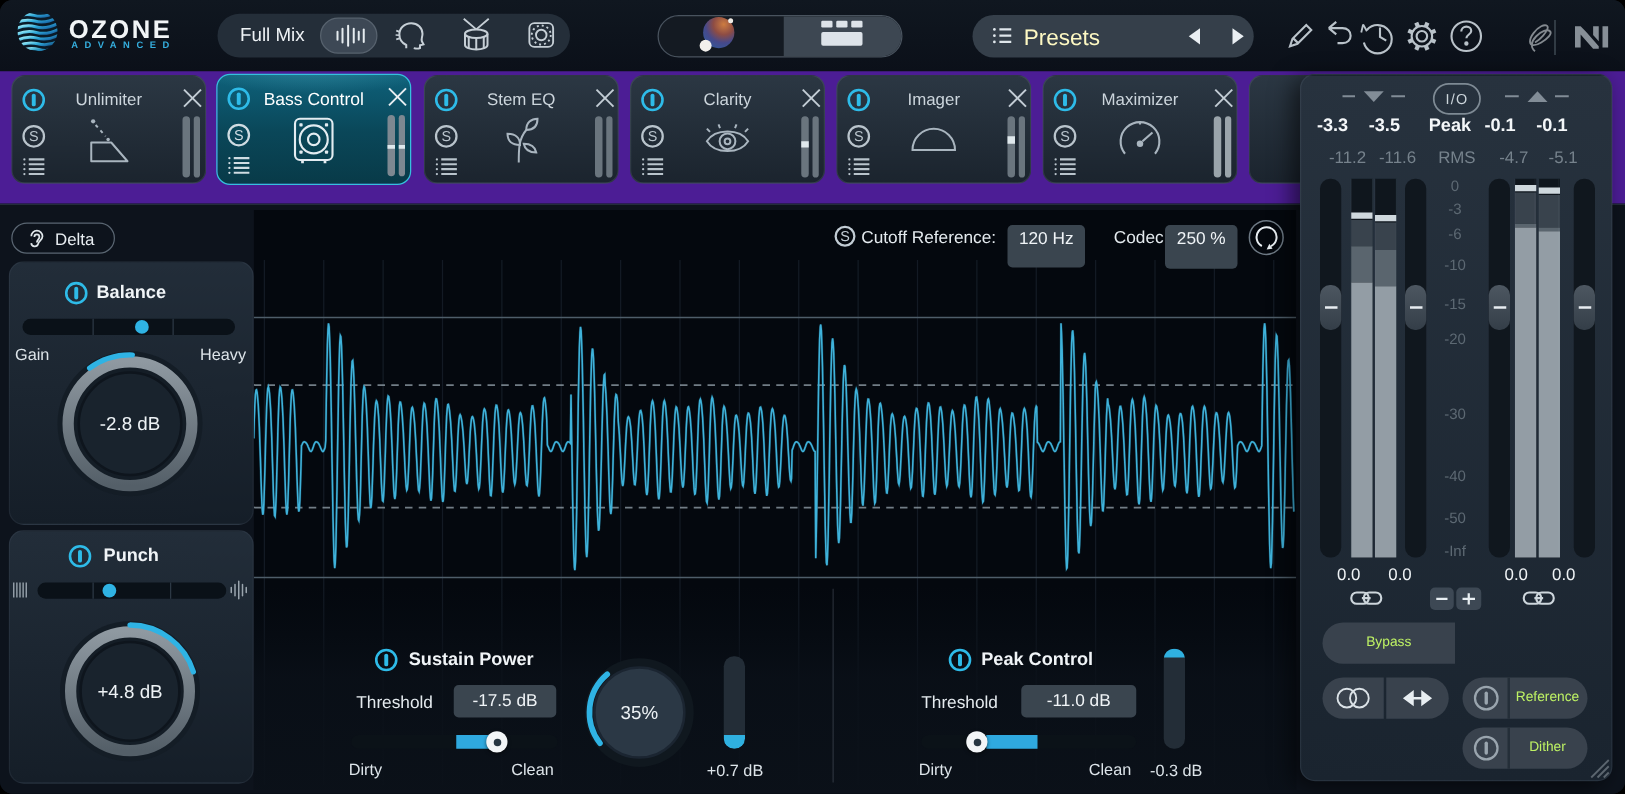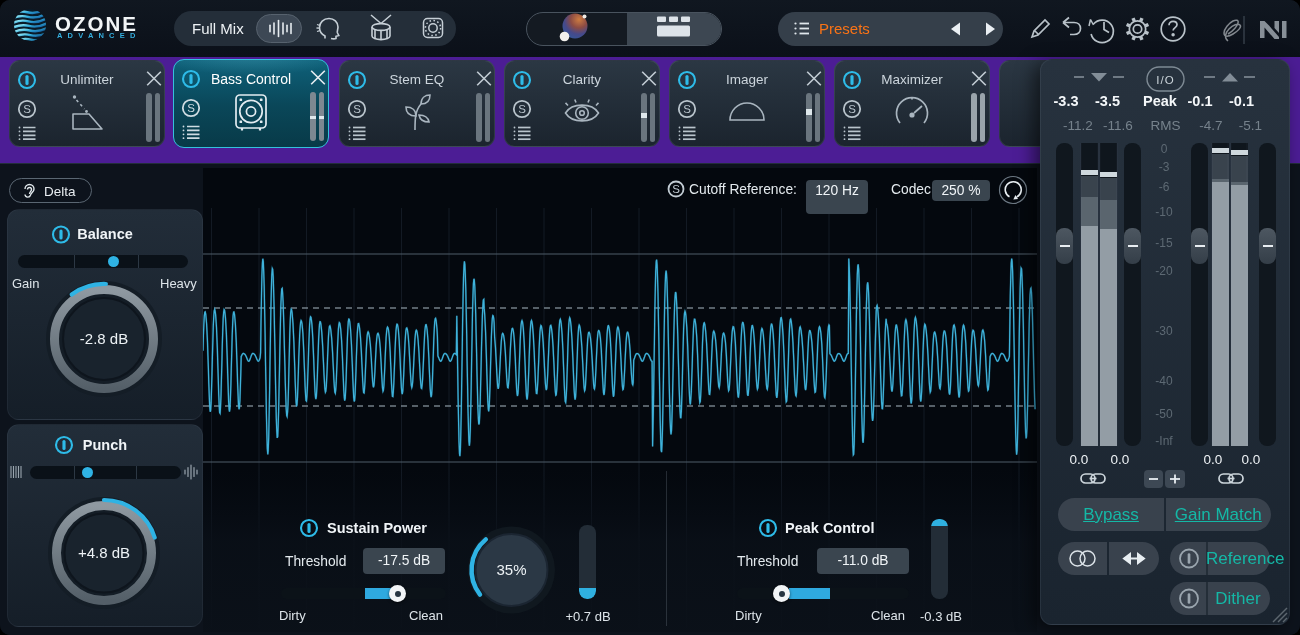--- a/index.html
+++ b/index.html
@@ -9,21 +9,21 @@
 #ozlogo{position:absolute;left:13px;top:7px;}
 #ozname{position:absolute;left:55px;top:14px;color:#f2f5f7;font-size:20.5px;font-weight:bold;letter-spacing:2px;line-height:1;}
 #ozadv{position:absolute;left:57px;top:31.5px;color:#35aede;font-size:7.5px;font-weight:bold;letter-spacing:5.2px;line-height:1;}
 #fmpill{position:absolute;left:174px;top:11px;width:282px;height:35px;background:#242e39;border-radius:18px;}
 #fmtext{position:absolute;left:18px;top:9px;color:#eef2f5;font-size:15px;font-weight:500;}
 #fmsel{position:absolute;left:82px;top:3px;width:46px;height:29px;background:#3d4855;border:1px solid #57626e;border-radius:15px;}
 .tgl{position:absolute;top:12px;height:34px;}
 #toggle{left:526px;width:196px;background:#141a22;border:1.5px solid #49535e;border-radius:18px;overflow:hidden;}
 #togright{position:absolute;left:100px;top:0;width:96px;height:34px;background:#3d4752;}
 #presets{left:778px;width:225px;background:#353f4a;border-radius:18px;}
-#presets .txt{position:absolute;left:41px;top:8px;color:#f97316;font-size:15px;}
+#presets .txt{position:absolute;left:41px;top:8px;color:#fef9c3;font-size:18px;}
 #topicons{position:absolute;left:1020px;top:5px;}
 
 #tabstrip{position:absolute;left:0;top:57px;width:1300px;height:106px;background:#4c1d95;}
 .tab{position:absolute;top:3px;width:156px;height:87px;border-radius:11px;background:linear-gradient(#2b3743,#1b242e);border:1px solid rgba(160,180,200,0.14);}
 .tab.sel{top:2px;height:89px;background:radial-gradient(160px 42px at 50% -15%,rgba(120,215,235,0.33),rgba(30,138,162,0) 68%),linear-gradient(#0e617a,#0a4759 52%,#083a48);border:1.5px solid #35c0dd;}
 .tab .title{position:absolute;top:11px;left:30px;right:30px;text-align:center;font-size:13.5px;color:#ccd5dc;font-weight:500;}
 .tab.sel .title{color:#fff;font-weight:500;font-size:14px;}
 .tbars{position:absolute;right:4px;top:32px;width:14px;height:49px;}
 .tbar{position:absolute;top:0;width:5.5px;height:49px;border-radius:3px;background:#69747d;}
 
@@ -55,21 +55,21 @@
 .rp{position:absolute;}
 .pkv{position:absolute;top:92px;font-size:14.5px;font-weight:bold;color:#f4f7f9;width:44px;}
 .rmsv{position:absolute;top:119px;font-size:13.5px;color:#76828c;width:48px;text-align:center;}
 .sclab{position:absolute;left:0;width:246px;font-size:12px;color:#5d6973;}
 .vtrack{position:absolute;top:83px;width:17px;height:303px;background:#10171e;border-radius:8px;}
 .vhandle{position:absolute;width:17px;height:36px;border-radius:8px;background:linear-gradient(#4d5761,#343e48);}
 .vhandle i{position:absolute;left:3.5px;top:17px;width:10px;height:2px;background:#e8edf1;}
 .mcol{position:absolute;top:83px;width:17px;height:303px;background:#0f161d;}
 .zz{position:absolute;font-size:13.5px;color:#eef2f5;width:40px;text-align:center;top:392px;}
 .sqbtn{position:absolute;top:410px;width:19px;height:18px;background:#3d4854;border-radius:4px;}
-.rbtn{position:absolute;background:#39424d;color:#14b8a6;font-size:17px;text-decoration:underline;}
+.rbtn{position:absolute;background:#39424d;color:#bef264;font-size:11px;}
 </style></head><body>
 <div id="win">
 <div id="topbar">
 <svg id="ozlogo" width="36" height="36" viewBox="0 0 36 36">
 <defs>
           <linearGradient id="lg" x1="0" y1="0" x2="1" y2="1">
 <stop offset="0" stop-color="#8fe5f5"></stop>
             <stop offset="0.5" stop-color="#2fa8d8"></stop>
             <stop offset="1" stop-color="#1b6fae"></stop>
           </linearGradient>
@@ -451,21 +451,21 @@
         </svg>
 <span>Delta</span>
       </div>
 <svg class="abs" style="left:660px;top:11px" width="380" height="32" viewBox="0 0 380 32">
         <circle cx="16" cy="14" r="7.5" fill="none" stroke="#c2ccd4" stroke-width="1.8"></circle>
         <text x="16" y="17.8" font-size="11.5" font-weight="normal" fill="#c2ccd4" text-anchor="middle">S</text>
       </svg>
 <div class="abs hlabel" style="left:689px;top:18px">Cutoff Reference:</div>
 <div class="vbox" style="left:806px;top:16px;width:62px;height:34px;line-height:21px;">120 Hz</div>
 <div class="abs hlabel" style="left:891px;top:18px">Codec:</div>
-<div class="vbox" style="left:932px;top:16px;width:58px;height:21px;line-height:21px;">250 %</div>
+<div class="vbox" style="left:932px;top:16px;width:58px;height:35px;line-height:21px;">250 %</div>
 <svg class="abs" style="left:998px;top:11px" width="32" height="32" viewBox="0 0 32 32">
 <circle cx="15" cy="15" r="13.5" fill="none" stroke="#6d7984" stroke-width="1.2"></circle>
 <path d="M11.5,21.8 a8,8 0 1 1 7.3,0.1" fill="none" stroke="#e8eef2" stroke-width="1.6"></path>
 <path d="M17.5,20 l2.5,4 l-4.7,0.6 Z" fill="#e8eef2"></path>
 </svg>
 <div class="card" id="cardbal"></div>
       <div class="card" id="cardpunch"></div>
 <svg class="abs" style="left:7px;top:45px" width="196" height="211" viewBox="0 0 196 211">
         <circle cx="54" cy="25.5" r="8" fill="none" stroke="#2ebbe8" stroke-width="2.1"></circle>
         <line x1="54" y1="21.98" x2="54" y2="29.02" stroke="#2ebbe8" stroke-width="3.1500000000000004" stroke-linecap="round"></line>
@@ -654,21 +654,20 @@
         <line x1="186.5" y1="14.5" x2="193.5" y2="14.5" stroke="#cdd6dc" stroke-width="1.7"></line>
 </svg>
 <div class="sqbtn" style="left:103px"><svg width="19" height="18" viewBox="0 0 19 18">
           <line x1="5" y1="9" x2="14" y2="9" stroke="#e8eef2" stroke-width="1.8"></line>
         </svg></div>
 <div class="sqbtn" style="left:124px;width:20px"><svg width="20" height="18" viewBox="0 0 20 18">
           <line x1="5" y1="9" x2="15" y2="9" stroke="#e8eef2" stroke-width="1.8"></line>
           <line x1="10" y1="4.5" x2="10" y2="13.5" stroke="#e8eef2" stroke-width="1.8"></line>
         </svg></div>
 <div class="rbtn" style="left:17px;top:438px;width:106px;height:33px;border-radius:17px 0 0 17px;text-align:center;line-height:33px">Bypass</div>
-<div class="rbtn" style="left:124.5px;top:438px;width:105.5px;height:33px;border-radius:0 17px 17px 0;text-align:center;line-height:33px">Gain Match</div>
 <div class="rbtn" style="left:17px;top:482px;width:49px;height:33px;border-radius:17px 0 0 17px">
 <svg width="49" height="33" viewBox="0 0 49 33">
           <circle cx="19.5" cy="16.5" r="7.5" fill="none" stroke="#dbe2e7" stroke-width="1.5"></circle>
           <circle cx="29.5" cy="16.5" r="7.5" fill="none" stroke="#dbe2e7" stroke-width="1.5"></circle>
         </svg></div>
 <div class="rbtn" style="left:67.5px;top:482px;width:50.5px;height:33px;border-radius:0 17px 17px 0">
 <svg width="50" height="33" viewBox="0 0 50 33">
           <g stroke="#e8eef2" stroke-width="2" fill="#e8eef2">
             <line x1="15" y1="16.5" x2="35" y2="16.5"></line>
             <path d="M15,16.5 l6,-4.5 l0,9 Z"></path>

